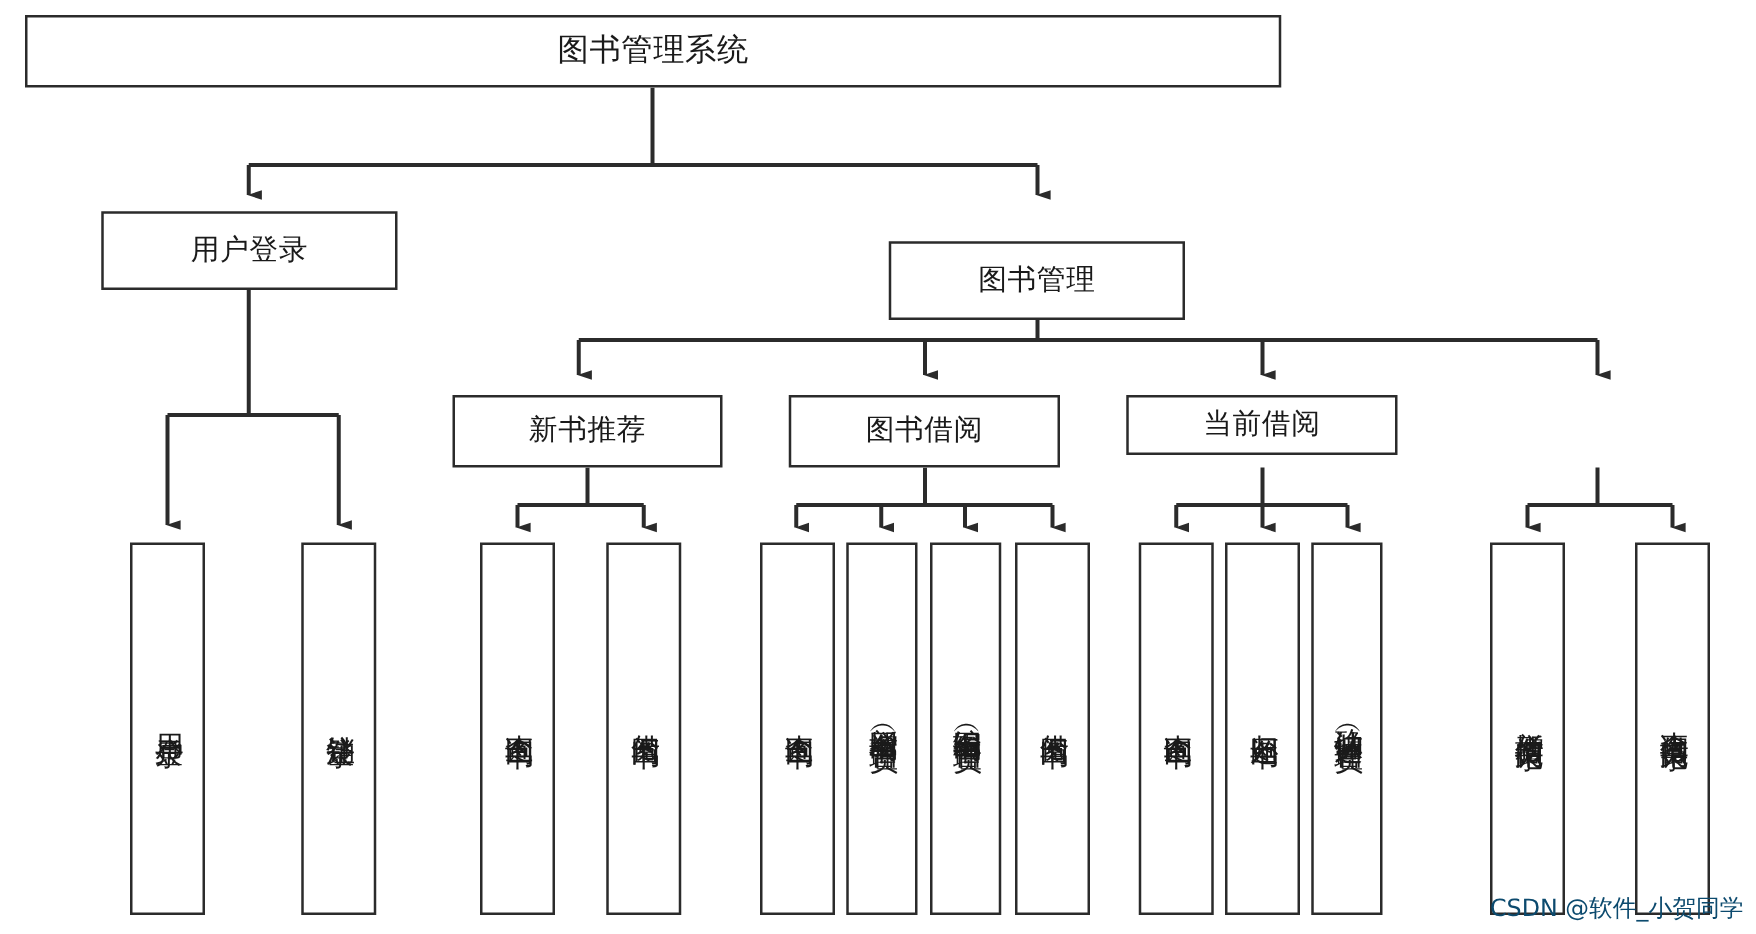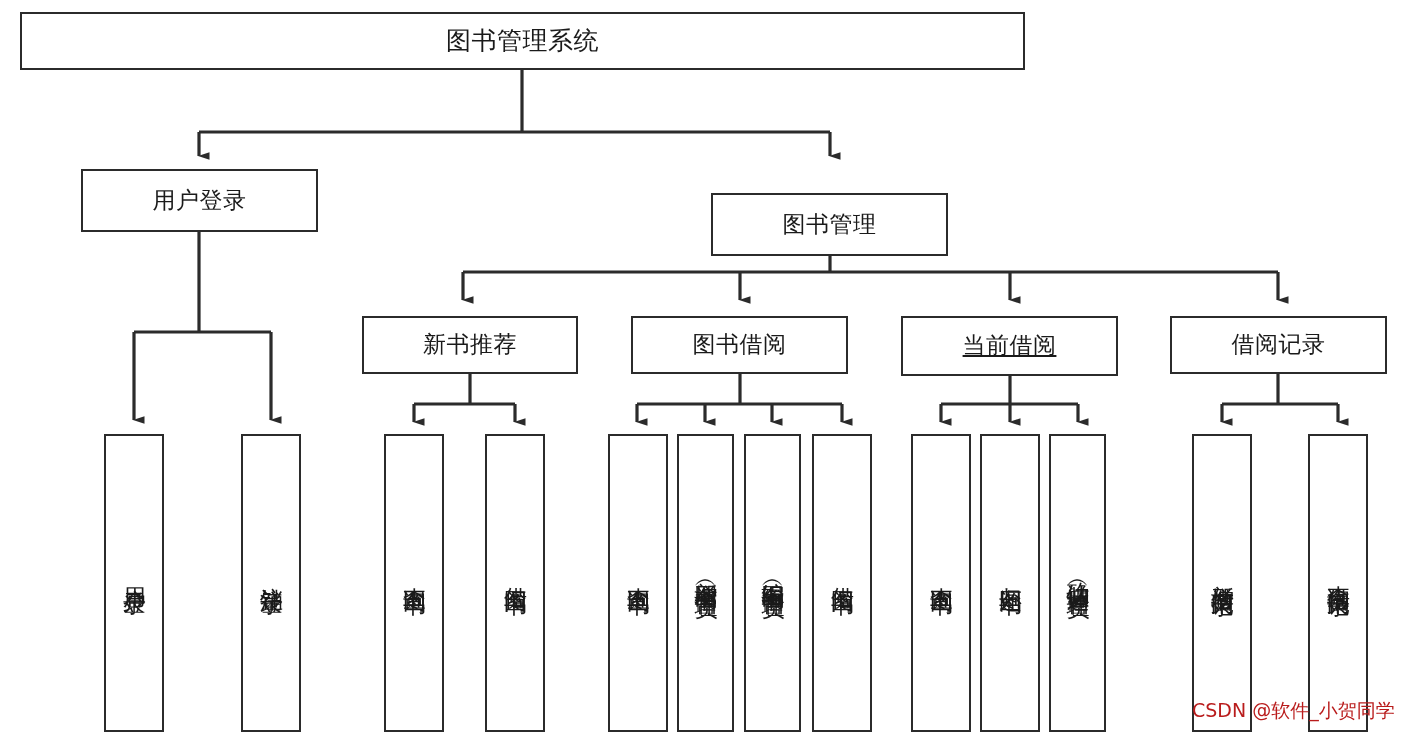--- a/index.html
+++ b/index.html
@@ -54,23 +54,23 @@
     writing-mode: vertical-rl;
     text-orientation: upright;
     font-size: 23px;
     line-height: 1.30;
     letter-spacing: 0.09em;
     transform: translateY(-10px);
   }
   .watermark {
     position: absolute;
     left: 1192px;
-    top: 698px;
+    top: 714px;
     font-size: 19px;
-    color: #b91c1c;
+    color: #0c4a6e;
     white-space: nowrap;
     font-family: "DejaVu Sans", "Liberation Sans", sans-serif;
   }
 </style>
 </head>
 <body>
 
 <div id="diagram-root">
 
   <svg class="edges" viewBox="0 0 1405 747">
@@ -135,25 +135,22 @@
   <div class="node level-2" style="left:711px; top:169px; width:237px; height:63px;margin-top:24px;">
     <span class="node-label">图书管理</span>
   </div>
 
   <div class="node level-3" style="left:631px; top:316px; width:217px; height:58px;">
     <span class="node-label">图书借阅</span>
   </div>
   <div class="node level-3" style="left:362px; top:316px; width:216px; height:58px;">
     <span class="node-label">新书推荐</span>
   </div>
-  <div class="node level-3" style="left:901px; top:316px; width:217px; height:60px;text-decoration:underline;">
+  <div class="node level-3" style="left:901px; top:316px; width:217px; height:48px;">
     <span class="node-label">当前借阅</span>
-  </div>
-  <div class="node level-3" style="left:1170px; top:316px; width:217px; height:58px;">
-    <span class="node-label">借阅记录</span>
   </div>
 
   <div class="node leaf" style="left:104px; top:434px; width:60px; height:298px;">
     <span class="node-label">用户登录</span>
   </div>
   <div class="node leaf" style="left:241px; top:434px; width:60px; height:298px;">
     <span class="node-label">注销登录</span>
   </div>
 
   <div class="node leaf" style="left:384px; top:434px; width:60px; height:298px;">

